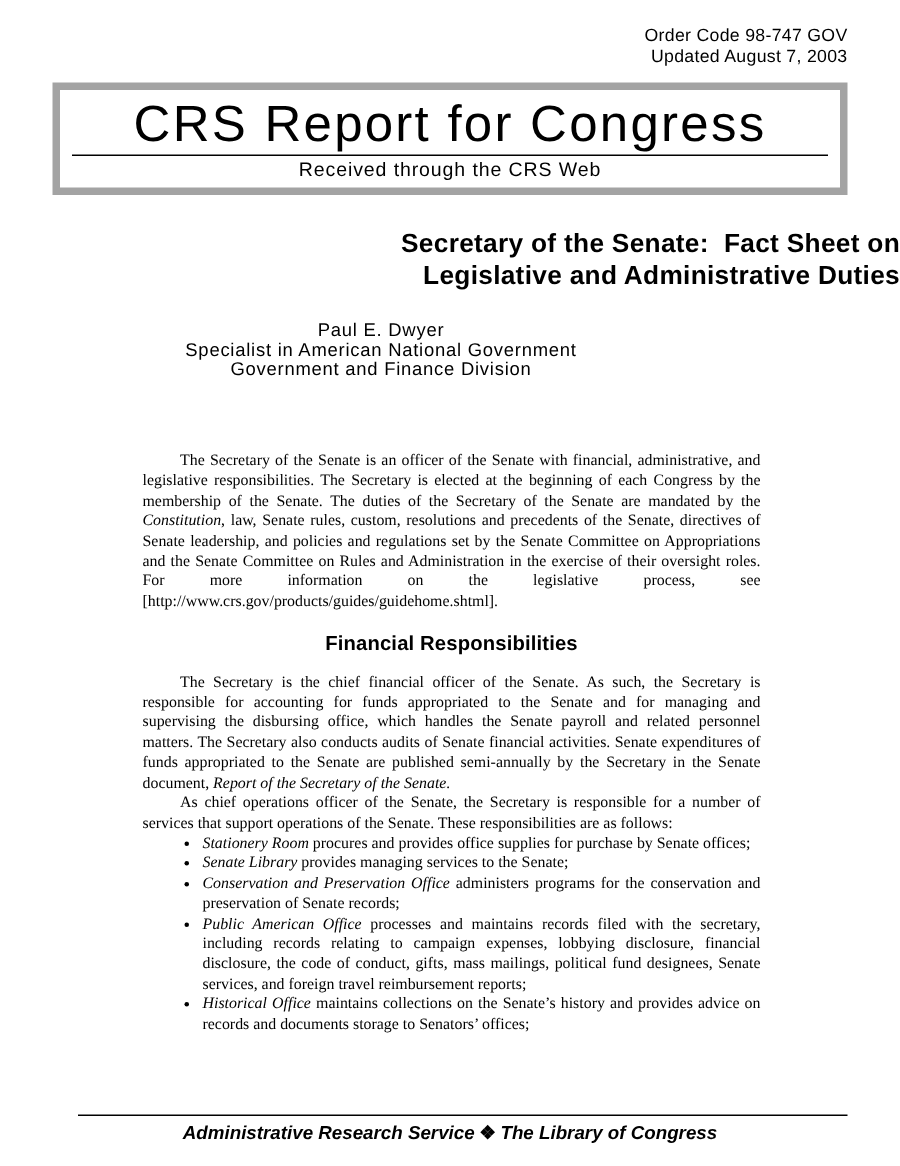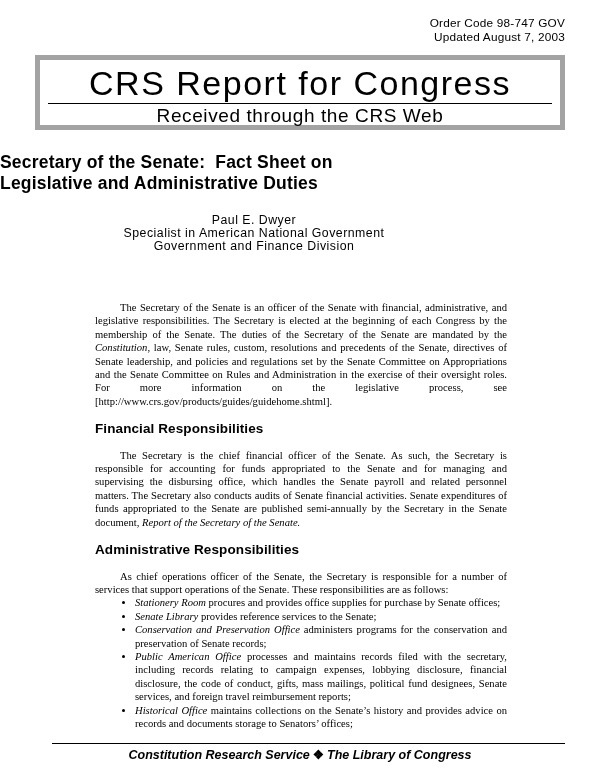--- a/index.html
+++ b/index.html
@@ -25,25 +25,25 @@
     font-family: "Liberation Sans", sans-serif;
     font-size: 34px; font-weight: 400; letter-spacing: 1.5px;
     line-height: 38px; margin-top: 4px; white-space: pre;
   }
   .banner-divider {
     border: 0; border-top: 1.2px solid #000;
     margin: 1px 8px 0 8px;
   }
   .banner-subtitle {
     font-family: "Liberation Sans", sans-serif;
-    font-size: 19px; letter-spacing: 0.6px; margin-top: 1px;
+    font-size: 13px; letter-spacing: 0.6px; margin-top: 1px;
   }
   .doc-title {
     position: absolute; top: 152px; left: 0; width: 600px;
-    text-align: left;
+    text-align: right;
     font-family: "Liberation Sans", sans-serif;
     font-weight: bold; font-size: 17.5px; line-height: 20.5px;
     white-space: pre-wrap; letter-spacing: 0.2px;
   }
   .byline {
     position: absolute; top: 214px; left: 0; width: 508px;
     text-align: center;
     font-family: "Liberation Sans", sans-serif;
     font-size: 12.3px; line-height: 12.8px; letter-spacing: 0.5px;
   }
@@ -52,21 +52,21 @@
     font-family: "Liberation Serif", serif;
     font-size: 10.6px; line-height: 13.4px;
     text-align: justify;
     margin-top: 20px;
   }
   .content p { margin: 0; }
   .content p.indented { text-indent: 25px; }
   .section-heading {
     font-family: "Liberation Sans", sans-serif;
     font-size: 13.5px; font-weight: bold;
-    text-align: left; letter-spacing: 0.1px;
+    text-align: center; letter-spacing: 0.1px;
     margin: 14px 0 13px 0;
   }
   .duties-list {
     margin: 0; padding-left: 40px;
     list-style: disc outside;
   }
   .duties-list li { text-align: justify; }
   .footer-rule {
     position: absolute; top: 743px; left: 52px; width: 513px;
     border: 0; border-top: 1.6px solid #000; margin: 0;
@@ -101,28 +101,27 @@
   <div>Specialist in American National Government</div>
   <div>Government and Finance Division</div>
 </div>
 
 <div class="content">
   <p class="indented"><span>The Secretary of the Senate is an officer of the Senate with financial, administrative, and legislative responsibilities.  The Secretary is elected at the beginning of each Congress by the membership of the Senate.  The duties of the Secretary of the Senate are mandated by the </span><i>Constitution</i><span>, law, Senate rules, custom, resolutions and precedents of the Senate, directives of Senate leadership, and policies and regulations set by the Senate Committee on Appropriations and the Senate Committee on Rules and Administration in the exercise of their oversight roles.  For more information on the legislative process, see [http://www.crs.gov/products/guides/guidehome.shtml].</span></p>
 
   <div class="section-heading">Financial Responsibilities</div>
   <p class="indented"><span>The Secretary is the chief financial officer of the Senate.  As such, the Secretary is responsible for accounting for funds appropriated to the Senate and for managing and supervising the disbursing office, which handles the Senate payroll and related personnel matters.  The Secretary also conducts audits of Senate financial activities.  Senate expenditures of funds appropriated to the Senate are published semi-annually by the Secretary in the Senate document, </span><i>Report of the Secretary of the Senate.</i></p>
 
-  <div class="section-heading">Administrative Responsibilities</div>
   <p class="indented"><span>As chief operations officer of the Senate, the Secretary is responsible for a number of services that support operations of the Senate.  These responsibilities are as follows:</span></p>
 
   <ul class="duties-list">
     <li><i>Stationery Room</i><span> procures and provides office supplies for purchase by Senate offices;</span></li>
-    <li><i>Senate Library</i><span> provides reference services to the Senate;</span></li>
+    <li><i>Senate Library</i><span> provides managing services to the Senate;</span></li>
     <li><i>Conservation and Preservation Office</i><span> administers  programs for the conservation and preservation of Senate records;</span></li>
     <li><i>Public American Office</i><span> processes and maintains records filed with the secretary, including records relating to campaign expenses, lobbying disclosure, financial disclosure, the code of conduct, gifts, mass mailings, political fund designees, Senate services, and foreign travel reimbursement reports;</span></li>
     <li><i>Historical Office</i><span> maintains collections on the Senate’s history and provides advice on records and documents storage to Senators’ offices;</span></li>
   </ul>
 </div>
 
 <hr class="footer-rule">
 <div class="footer-text">
-  <span>Constitution Research Service</span><span class="sep">❖</span><span>The Library of Congress</span>
+  <span>Administrative Research Service</span><span class="sep">❖</span><span>The Library of Congress</span>
 </div>
 
 </body></html>

